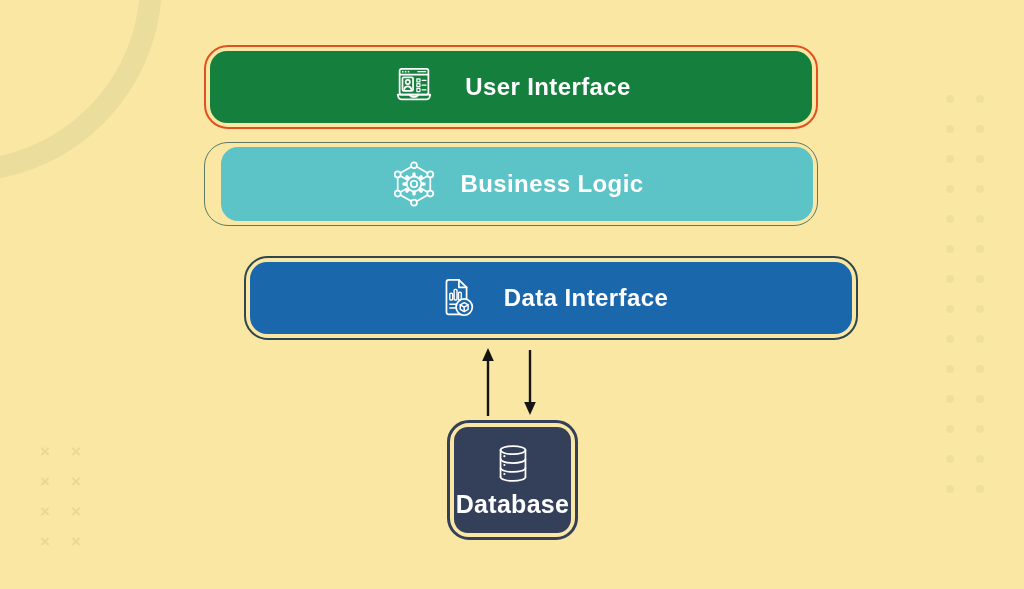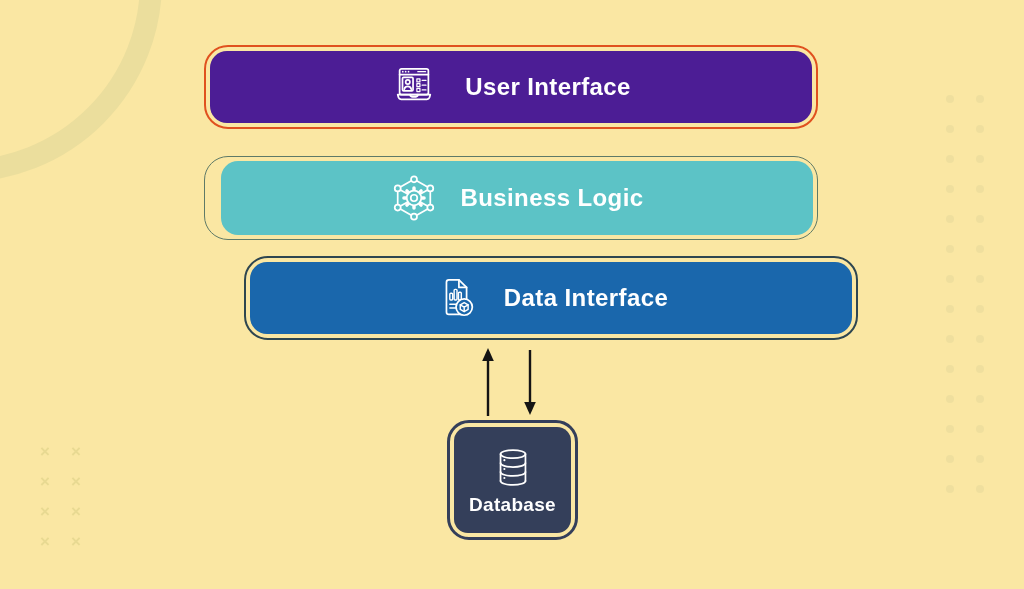--- a/index.html
+++ b/index.html
@@ -72,21 +72,21 @@
   .db-fill{
     width:100%;height:100%;
     box-sizing:border-box;
     border-radius:14px;
     display:flex;flex-direction:column;
     align-items:center;justify-content:center;
     gap:3px;
   }
   .db-label{
     color:#FFFFFF;
-    font-size:19px;font-weight:bold;
+    font-size:25px;font-weight:bold;
     letter-spacing:0.3px;
   }
   .arrows{
     position:absolute;left:452px;top:342px;
   }
 </style>
 </head>
 <body>
 
 <div class="canvas" style="background-color: rgb(250, 231, 163);">
@@ -129,21 +129,21 @@
       <div class="cross" style="color: rgb(232, 217, 146);">×</div>
       <div class="cross" style="color: rgb(232, 217, 146);">×</div>
       <div class="cross" style="color: rgb(232, 217, 146);">×</div>
       <div class="cross" style="color: rgb(232, 217, 146);">×</div>
       <div class="cross" style="color: rgb(232, 217, 146);">×</div>
       <div class="cross" style="color: rgb(232, 217, 146);">×</div>
       <div class="cross" style="color: rgb(232, 217, 146);">×</div>
     </div>
 
   <div class="layer" style="top: 45px; border-color: rgb(224, 81, 31);">
-    <div class="layer-fill" style="background-color: #4c1d95; gap: 28px;">
+    <div class="layer-fill" style="background-color: #15803d; gap: 28px;">
       <span class="icon">
         <svg width="46" height="46" viewBox="0 0 48 48" fill="none" stroke-width="1.8" stroke-linecap="round" stroke-linejoin="round" stroke="#FFFFFF">
           <rect x="9" y="5" width="30" height="27" rx="2"></rect>
           <line x1="9" y1="11" x2="39" y2="11"></line>
           <circle cx="12.3" cy="8" r="0.9" fill="#FFFFFF" stroke="none"></circle>
           <circle cx="15.3" cy="8" r="0.9" fill="#FFFFFF" stroke="none"></circle>
           <circle cx="18.3" cy="8" r="0.9" fill="#FFFFFF" stroke="none"></circle>
           <line x1="28" y1="8" x2="36" y2="8" stroke-width="1.4"></line>
           <rect x="12" y="14" width="11" height="14" rx="1.2"></rect>
           <circle cx="17.5" cy="18.7" r="2.2"></circle>
@@ -155,21 +155,21 @@
           <rect x="27" y="25.5" width="3.2" height="3.2" stroke-width="1.3"></rect>
           <line x1="32.5" y1="27.1" x2="36.5" y2="27.1" stroke-width="1.3"></line>
           <path d="M7 32 H41 L40.2 34.8 A3 3 0 0 1 37.3 36.8 H10.7 A3 3 0 0 1 7.8 34.8 Z"></path>
           <path d="M20 32 a4 2.4 0 0 0 8 0"></path>
         </svg>
       </span>
       <span class="layer-label">User Interface</span>
     </div>
   </div>
 
-  <div class="layer" style="top: 156px; border-width: 1.5px; border-color: rgb(94, 122, 103); padding-left: 16px;">
+  <div class="layer" style="top: 142px; border-width: 1.5px; border-color: rgb(94, 122, 103); padding-left: 16px;">
     <div class="layer-fill" style="background-color: rgb(92, 195, 198);">
       <span class="icon">
         <svg width="46" height="46" viewBox="0 0 48 48" fill="none" stroke-width="1.8" stroke-linecap="round" stroke-linejoin="round" stroke="#FFFFFF">
           <line x1="24" y1="4.5" x2="7" y2="14"></line>
           <line x1="24" y1="4.5" x2="41" y2="14"></line>
           <line x1="7" y1="14" x2="7" y2="34"></line>
           <line x1="41" y1="14" x2="41" y2="34"></line>
           <line x1="7" y1="34" x2="24" y2="43.5"></line>
           <line x1="41" y1="34" x2="24" y2="43.5"></line>
           <line x1="7" y1="14" x2="17" y2="19.5"></line>

